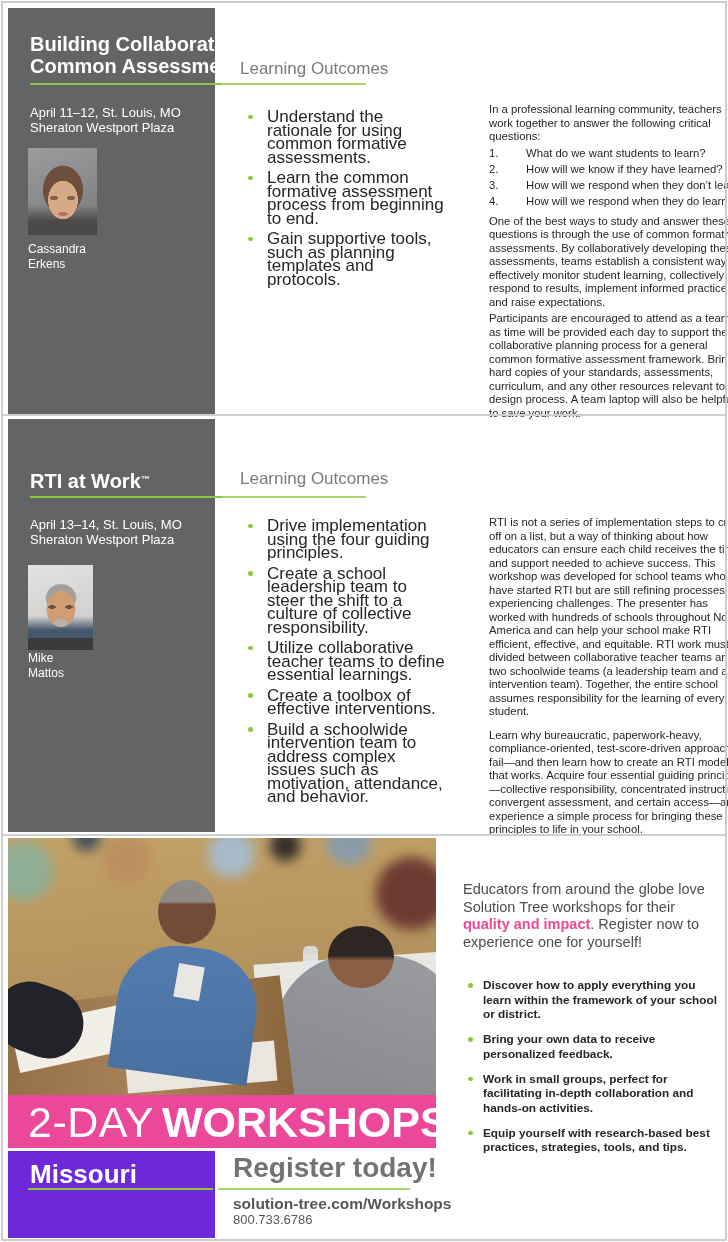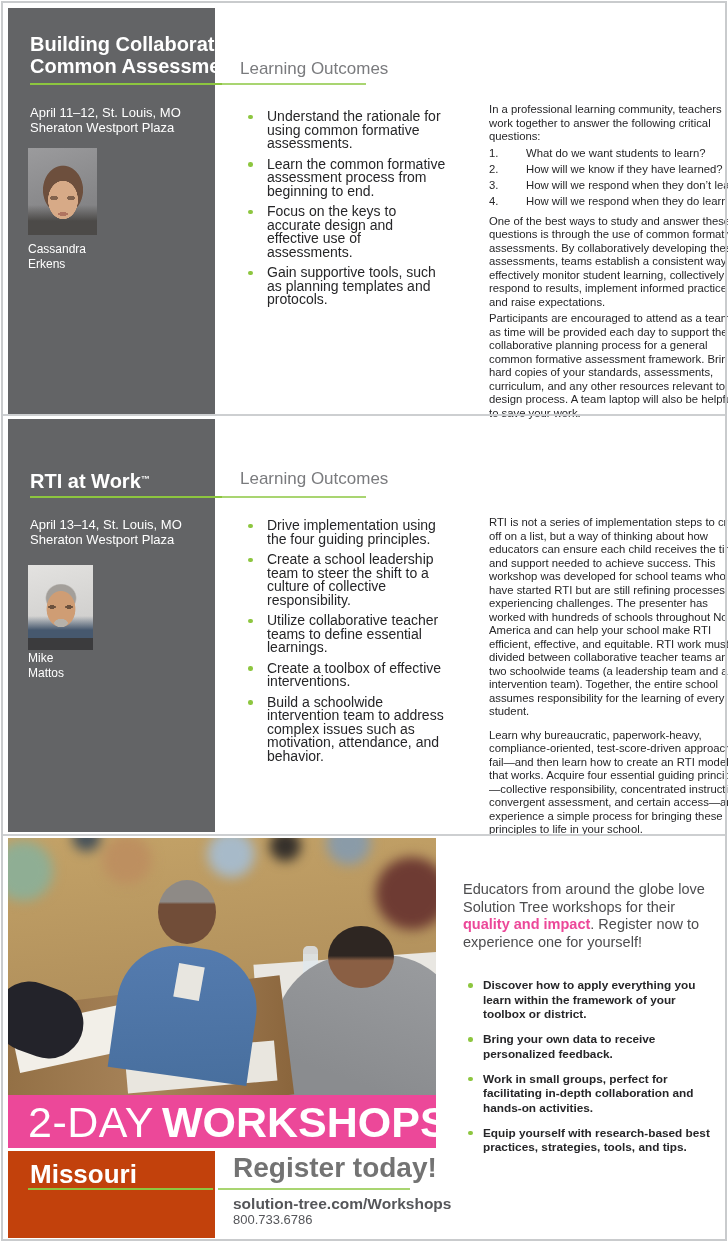--- a/index.html
+++ b/index.html
@@ -43,21 +43,21 @@
       radial-gradient(ellipse 20px 25px at 33px 44px, #cf9d74 70%, rgba(207,157,116,0) 74%),
       radial-gradient(ellipse 24px 22px at 33px 33px, #a39f9a 60%, rgba(163,159,154,0) 66%),
       linear-gradient(to top, #3b3b3d 0 12px, #46586e 12px 20px, rgba(70,88,110,0) 34px),
       linear-gradient(165deg, #e3e2e0, #cfcecc 75%);
   }
 
   .lo-heading { position:absolute; left:232px; margin:0; font-weight:normal;
     color:#7a7b7e; font-size:17px; line-height:20px; }
 
   .outcomes { position:absolute; left:232px; width:208px; margin:0; padding:0; list-style:none;
-    font-size:14px; line-height:13.5px; color:#262628; }
+    font-size:17px; line-height:13.5px; color:#262628; }
   .outcomes li { position:relative; padding-left:27px; margin:0 0 7px 0; }
   .outcomes li::before { content:""; position:absolute; left:8px; top:4.5px;
     width:4.5px; height:4.5px; border-radius:50%; background:#8dc63f; }
 
   .detail { position:absolute; left:455px; width:258px;
     font-size:11.3px; line-height:13.5px; color:#262628;margin-left:26px; }
   .detail p { margin:0 0 3px 0; }
   .detail p.gap { margin-bottom:10px; }
   .qlist { margin:3px 0 6px 0; padding:0; list-style:none; }
   .qlist li { display:flex; margin:0 0 2.8px 0; }
@@ -101,21 +101,21 @@
     background:linear-gradient(to bottom, #2e2622 0 48%, #8a5f44 56%); }
   .fp-woman-arm { position:absolute; left:-14px; bottom:40px; width:90px; height:70px;
     border-radius:40px; background:#23232a; transform:rotate(20deg); }
 
   .banner { position:absolute; left:8px; top:1095px; width:428px; height:53px;
     background:#ec4899; color:#ffffff; white-space:nowrap; overflow:hidden; }
   .banner-inner { position:absolute; left:20px; top:2px; font-size:43px; line-height:50px; }
   .banner-light { font-weight:normal; letter-spacing:0.5px; }
   .banner-bold { font-weight:bold; letter-spacing:0; margin-left:8px; }
 
-  .statebox { position:absolute; left:8px; top:1151px; width:207px; height:87px; background:#c2410c; }
+  .statebox { position:absolute; left:8px; top:1151px; width:207px; height:87px; background:#6d28d9; }
   .statename { position:absolute; left:22px; top:8px; color:#ffffff; font-weight:bold; font-size:26px; }
   .rule-state { position:absolute; left:28px; top:1188px; width:185px; height:2px; background:#8dc63f; }
   .rule-register { position:absolute; left:218px; top:1188px; width:192px; height:2px; background:#a9d571; }
 
   .register { position:absolute; left:233px; top:1152px; color:#737373;
     font-weight:bold; font-size:28px; line-height:32px; }
   .url { position:absolute; left:233px; top:1195px; color:#55565a; font-weight:bold; font-size:15.5px; }
   .phone { position:absolute; left:233px; top:1212px; color:#55565a; font-size:13px; }
 
   .fintro { position:absolute; left:463px; top:881px; width:250px;
@@ -138,21 +138,20 @@
     <h2 class="wtitle" style="top:25px;"><span>Building Collaborative</span><br><span>Common Assessments</span></h2>
     <div class="section-rule" style="top:75px;"></div>
     <div class="wdates" style="top:97px;"><span>April 11–12, St. Louis, MO</span><br><span>Sheraton Westport Plaza</span></div>
     <div class="pphoto photo-cassandra" style="top:140px;"></div>
     <div class="pname" style="top:234px;"><span>Cassandra</span><br><span>Erkens</span></div>
 
     <h3 class="lo-heading" style="top:51px;">Learning Outcomes</h3>
     <ul class="outcomes" style="top:102px;">
       <li>Understand the rationale for using common formative assessments.</li>
       <li>Learn the common formative assessment process from beginning to end.</li>
-      <li>Focus on the keys to accurate design and effective use of assessments.</li>
       <li>Gain supportive tools, such as planning templates and protocols.</li>
     </ul>
 
     <div class="detail" style="top:95px;">
       <p>In a professional learning community, teachers work together to answer the following critical questions:</p>
       <ol class="qlist">
         <li>
             <span class="qnum">1.</span>
             <span>What do we want students to learn?</span>
           </li>
@@ -226,18 +225,18 @@
   <div class="rule-state"></div>
   <div class="rule-register"></div>
 
   <div class="register">Register today!</div>
   <div class="url">solution-tree.com/Workshops</div>
   <div class="phone">800.733.6786</div>
 
   <div class="fintro"><span>Educators from around the globe love Solution Tree workshops for their </span><b>quality and impact</b><span>. Register now to experience one for yourself!</span></div>
 
   <ul class="fbullets">
-    <li>Discover how to apply everything you learn within the framework of your toolbox or district.</li>
+    <li>Discover how to apply everything you learn within the framework of your school or district.</li>
     <li>Bring your own data to receive personalized feedback.</li>
     <li>Work in small groups, perfect for facilitating in-depth collaboration and hands-on activities.</li>
     <li>Equip yourself with research-based best practices, strategies, tools, and tips.</li>
   </ul>
 </div>
 
 </body></html>

